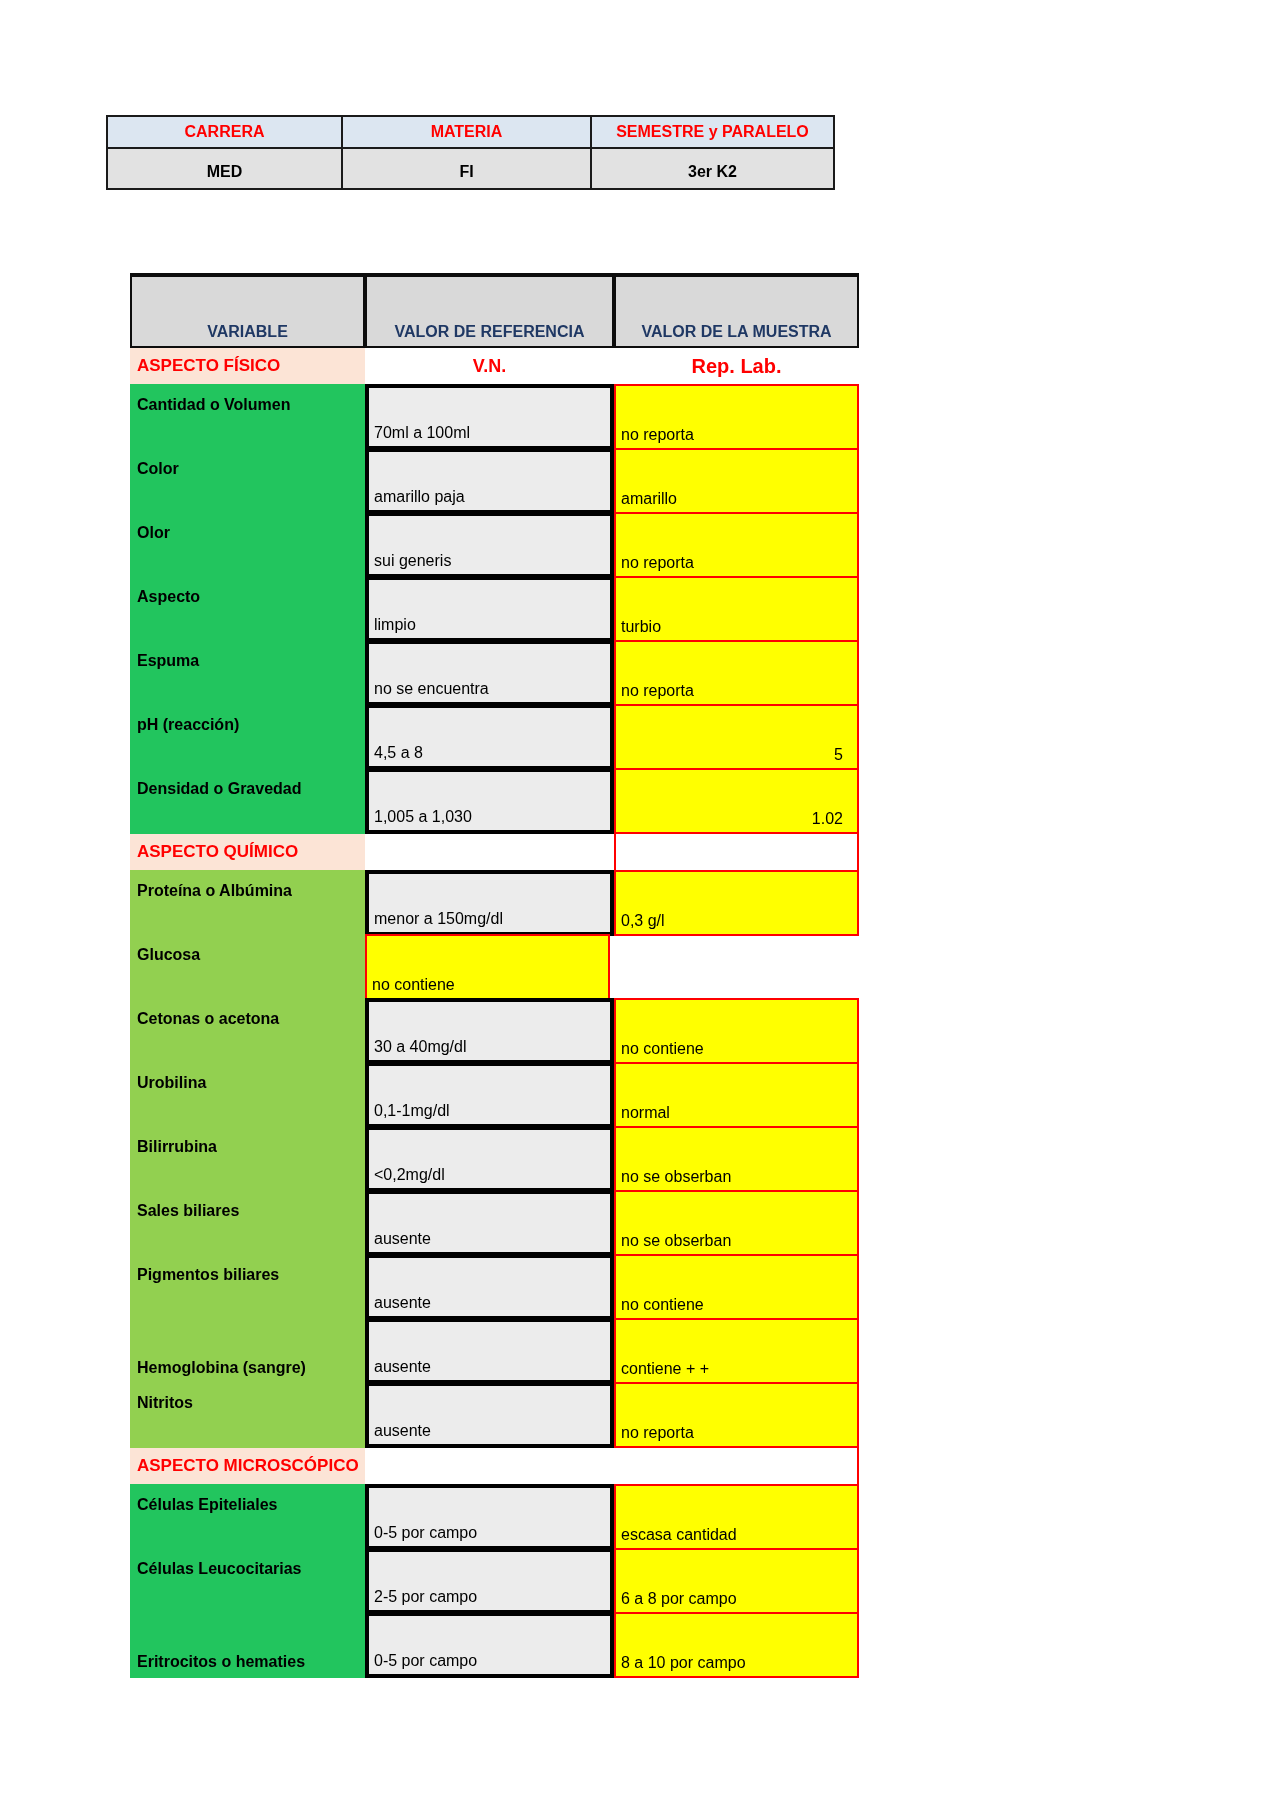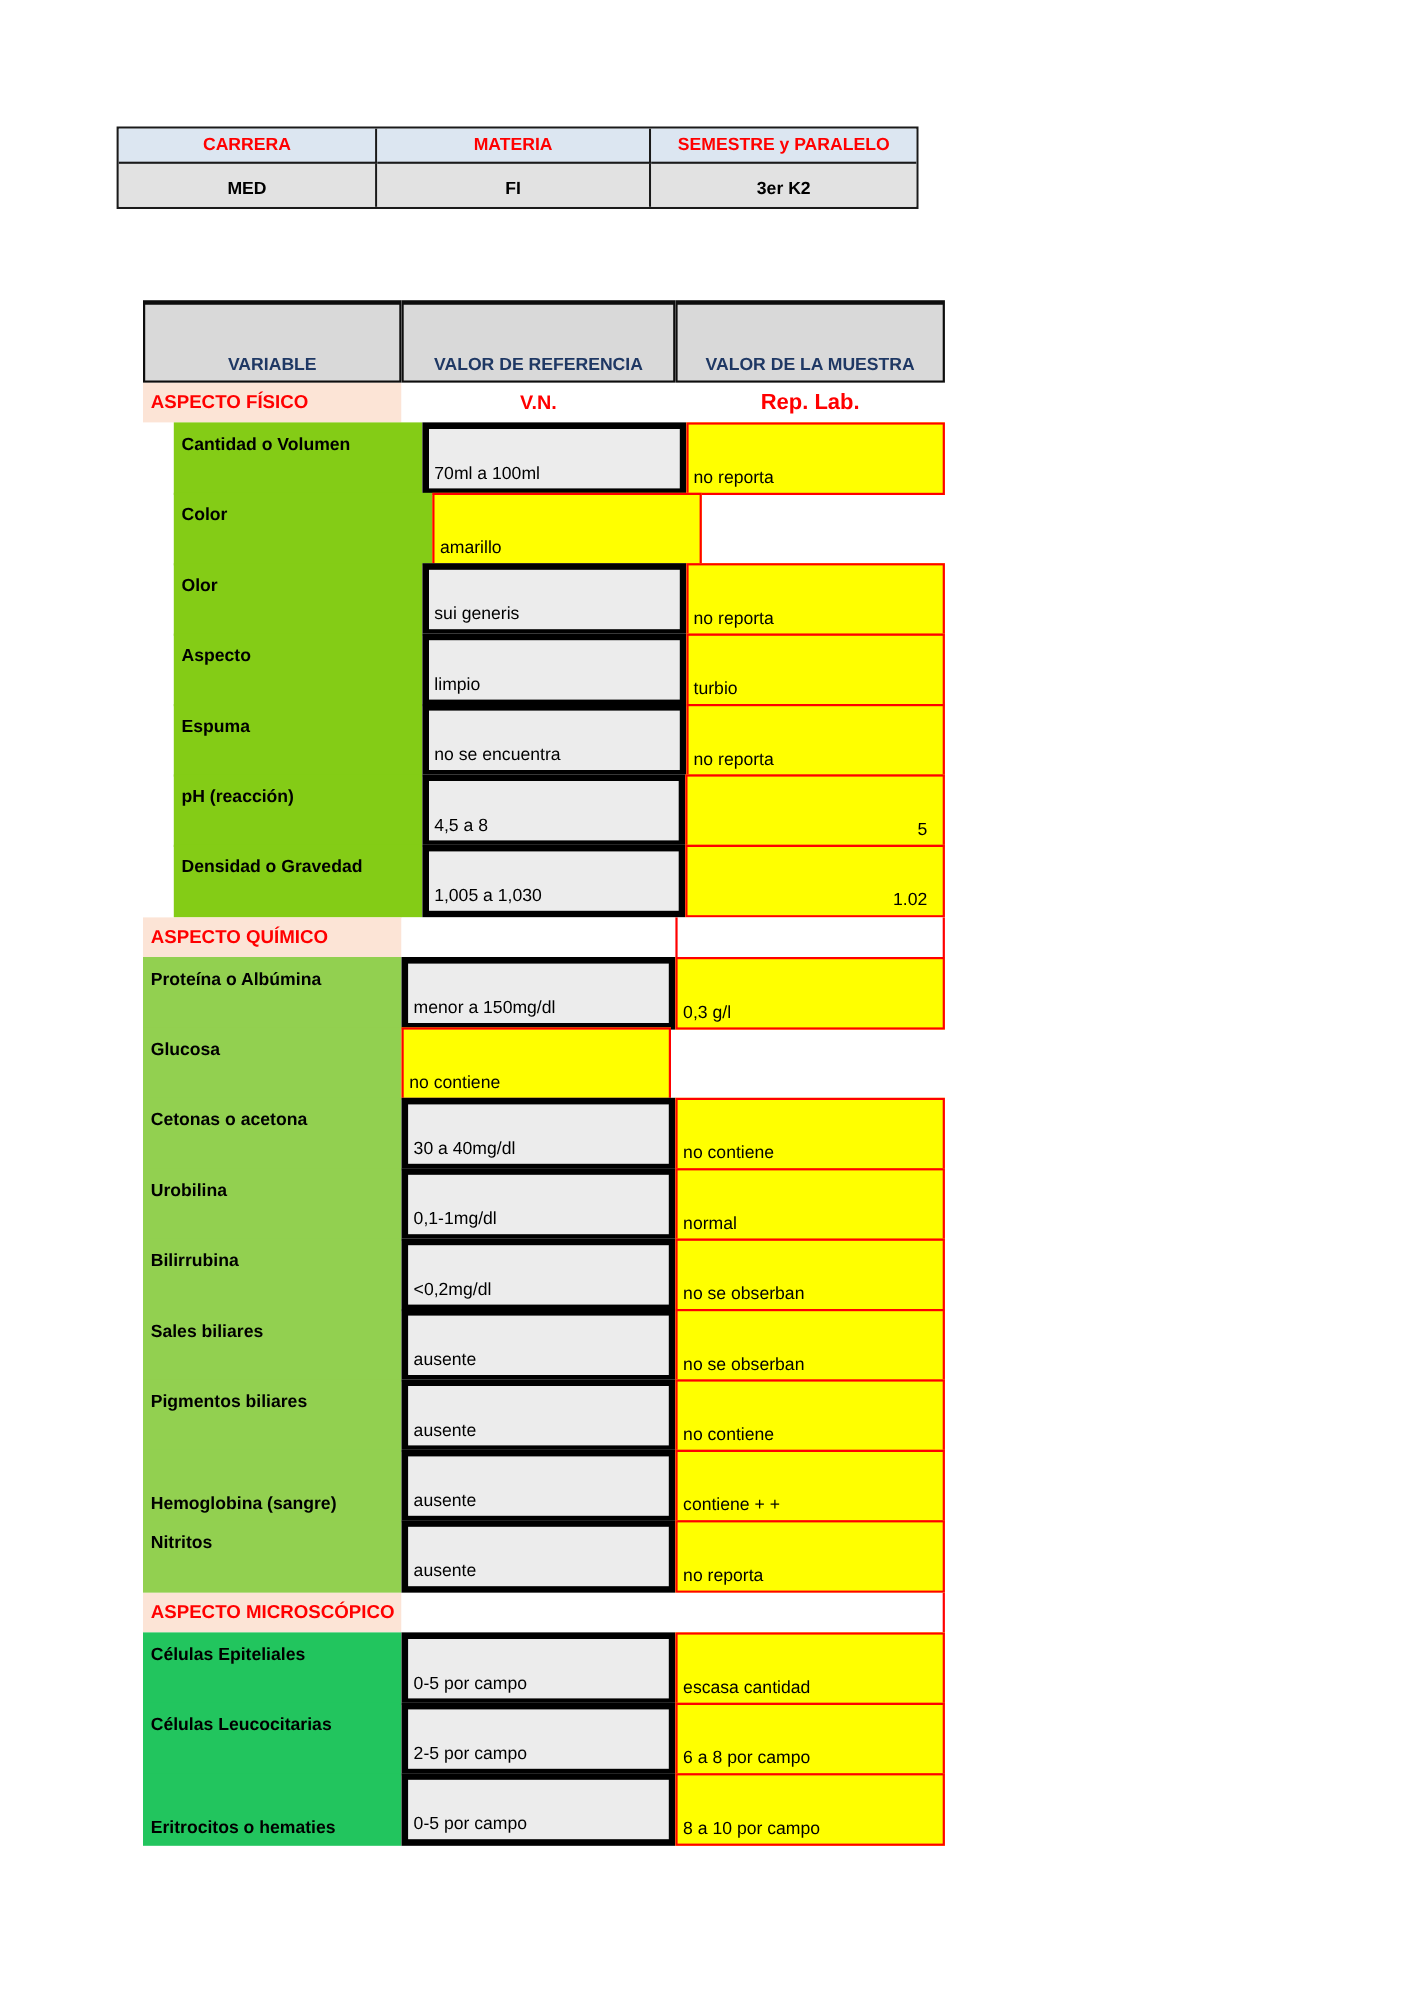--- a/index.html
+++ b/index.html
@@ -57,25 +57,25 @@
   .s-quimico .sc3{border-left:2px solid #ff0000;border-right:2px solid #ff0000;}
   .s-micro   .sc3{border-right:2px solid #ff0000;}
 
   .drow{height:66px;}
   .drow + .drow{margin-top:-2px;}
   .c1{
     width:235px;font-weight:bold;font-size:16px;line-height:20px;
     padding:11px 4px 0 7px;white-space:nowrap;
   }
   .c1.lb{display:flex;align-items:flex-end;padding:0 4px 6px 7px;}
-  .v-yellow .c1{background:#84cc16;margin-left:28px;}
+  .v-yellow .c1{background:#22c55e;}
   .v-green  .c1{background:#92d050;}
   .v-blue   .c1{background:#22c55e;}
   .c2{
-    width:249px;background:#ececec;border:6px solid #000000;
+    width:249px;background:#ececec;border:4px solid #000000;
     display:flex;align-items:flex-end;font-size:16px;line-height:19px;
     padding:0 4px 4px 5px;
   }
   .c3{
     width:245px;background:#ffff00;border:2px solid #ff0000;
     display:flex;align-items:flex-end;font-size:16px;line-height:19px;
     padding:0 4px 4px 5px;
   }
   .c3.num{justify-content:flex-end;padding-right:14px;}
 </style>
@@ -111,20 +111,21 @@
       <div class="sc3">Rep. Lab.</div>
     </div>
 
     <div class="mrow drow v-yellow">
       <div class="c1">Cantidad o Volumen</div>
       <div class="c2">70ml a 100ml</div>
       <div class="c3">no reporta</div>
     </div>
     <div class="mrow drow v-yellow">
       <div class="c1">Color</div>
+      <div class="c2">amarillo paja</div>
       <div class="c3">amarillo</div>
     </div>
     <div class="mrow drow v-yellow">
       <div class="c1">Olor</div>
       <div class="c2">sui generis</div>
       <div class="c3">no reporta</div>
     </div>
     <div class="mrow drow v-yellow">
       <div class="c1">Aspecto</div>
       <div class="c2">limpio</div>

